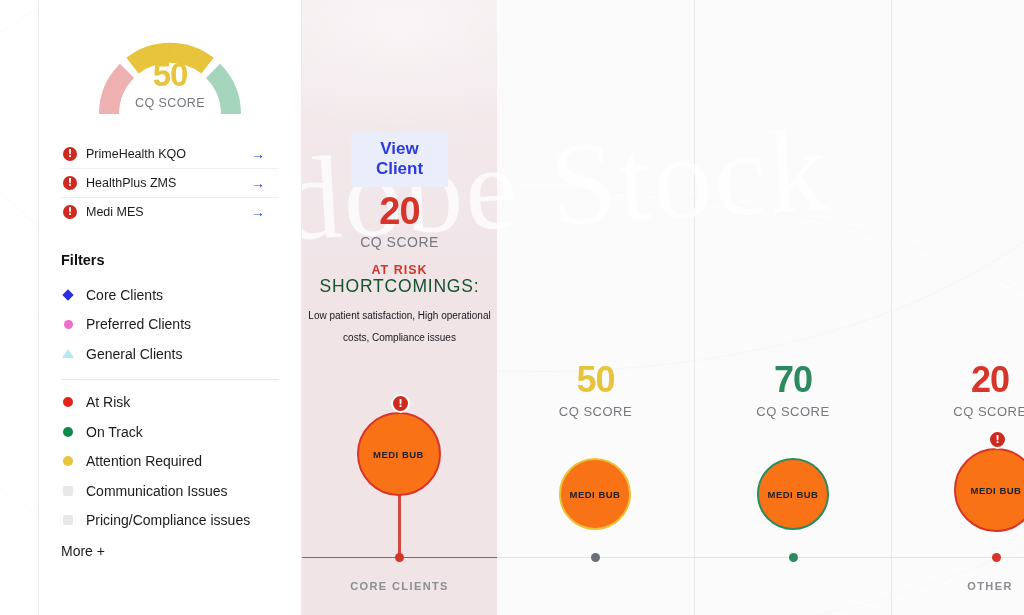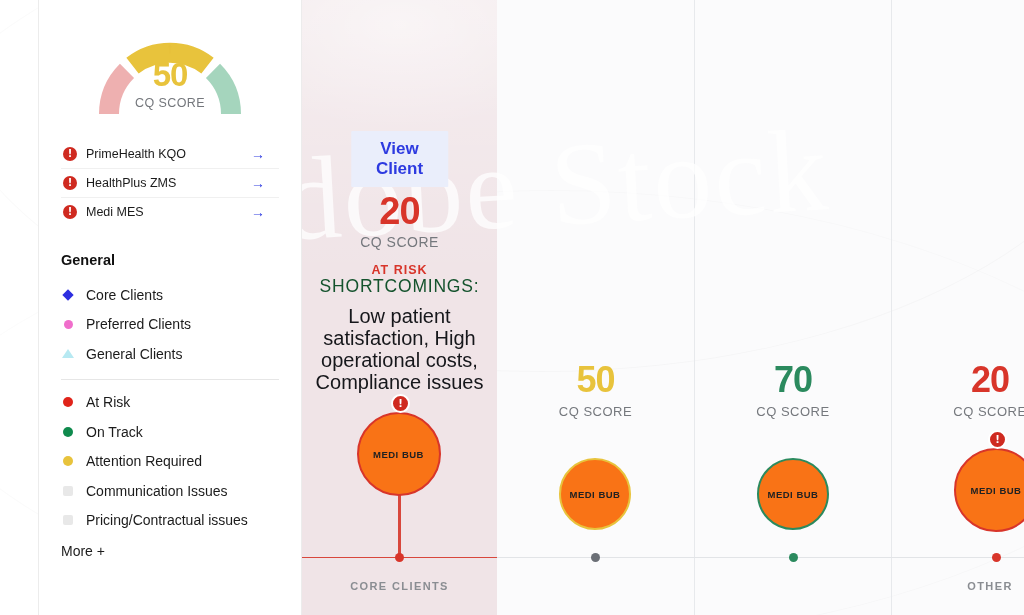--- a/index.html
+++ b/index.html
@@ -133,21 +133,21 @@
     position:absolute;left:50%;transform:translateX(-50%);top:131px;
     background:#eaeefb;color:#2d3ae0;
     font-size:17px;font-weight:700;
     padding:8px 18px;border:none;border-radius:1px;
     font-family:"Liberation Sans",sans-serif;cursor:pointer;
   }
   .hl-score{position:absolute;left:0;right:0;top:192px;text-align:center;font-size:38px;font-weight:700;color:#d8352a;letter-spacing:-1px;line-height:1;}
   .hl-score-label{position:absolute;left:0;right:0;top:234px;text-align:center;font-size:14px;color:#75787d;letter-spacing:.5px;}
   .hl-status{position:absolute;left:0;right:0;top:263px;text-align:center;font-size:12.5px;font-weight:700;color:#d8352a;letter-spacing:1px;}
   .hl-short-title{position:absolute;left:0;right:0;top:276px;text-align:center;font-size:17.5px;font-weight:400;color:#14532d;letter-spacing:.8px;}
-  .hl-short-body{position:absolute;left:6px;right:6px;top:305px;text-align:center;font-size:20px;line-height:22px;color:#16171b;}
+  .hl-short-body{position:absolute;left:6px;right:6px;top:305px;text-align:center;font-size:10px;line-height:22px;color:#16171b;}
 </style>
 </head>
 <body>
 
 <div id="stage">
 
   <div class="bg-plain bg-col-1"></div>
   <div class="swoosh sw1"></div>
   <div class="swoosh sw2"></div>
   <div class="swoosh sw3"></div>
@@ -238,21 +238,21 @@
         <div class="alert-name">HealthPlus ZMS</div>
         <div class="arrow">→</div>
       </div>
       <div class="alert-row">
         <div class="badge">!</div>
         <div class="alert-name">Medi MES</div>
         <div class="arrow">→</div>
       </div>
     </div>
 
-    <div class="filters-title">General</div>
+    <div class="filters-title">Filters</div>
 
     <div class="filter-group">
       <div class="filter-row">
         <span class="fglyph">
             <span class="fdiamond" style="background:#2d2ee0"></span>
           </span>
         <span class="filter-label">Core Clients</span>
       </div>
       <div class="filter-row">
         <span class="fglyph">
@@ -292,20 +292,20 @@
       <div class="filter-row">
         <span class="fglyph">
             <span class="fsq" style="background:#e8e8e8"></span>
           </span>
         <span class="filter-label">Communication Issues</span>
       </div>
       <div class="filter-row">
         <span class="fglyph">
             <span class="fsq" style="background:#e8e8e8"></span>
           </span>
-        <span class="filter-label">Pricing/Contractual issues</span>
+        <span class="filter-label">Pricing/Compliance issues</span>
       </div>
     </div>
 
     <div class="more">More +</div>
   </div>
 
 </div>
 
 </body></html>

